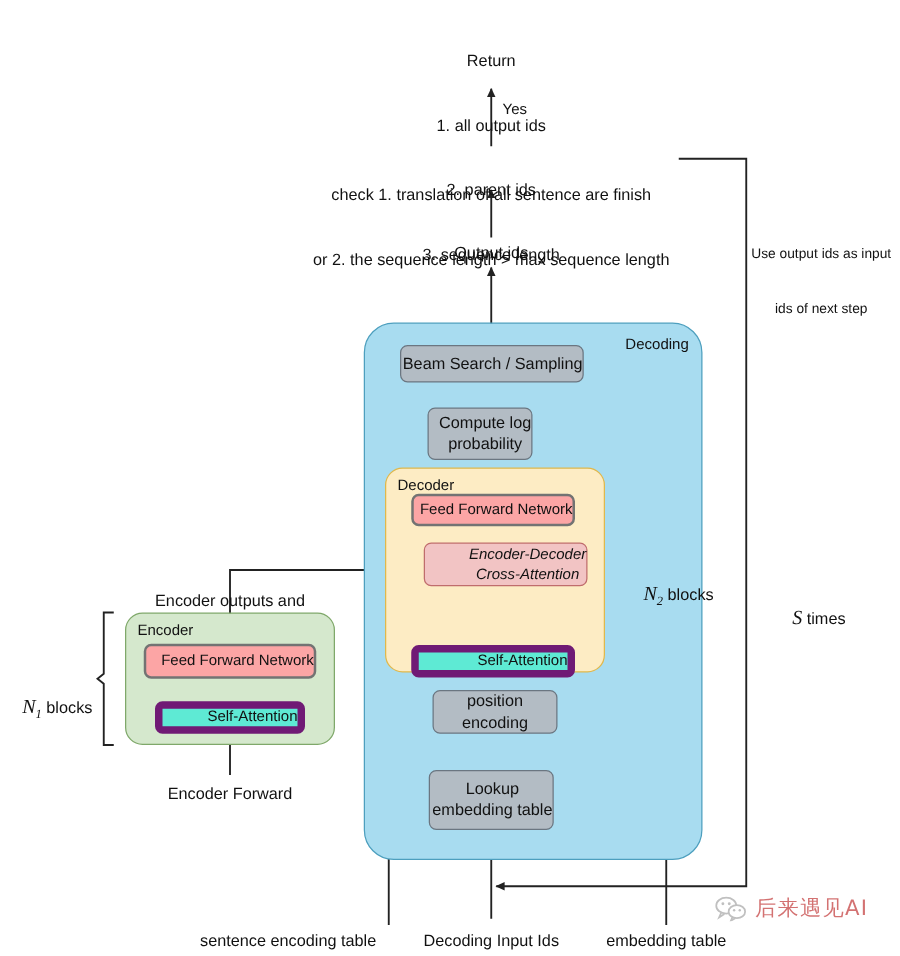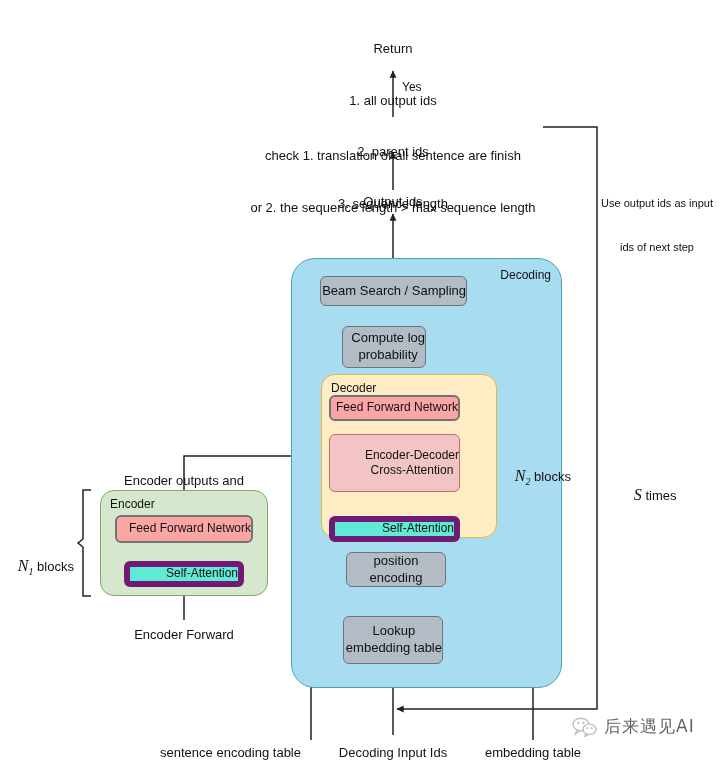--- a/index.html
+++ b/index.html
@@ -40,21 +40,21 @@
   .red-b{background:#f2c4c4;border:1px solid #c06d6d;}
 
   
   .group{position:absolute;box-sizing:border-box;}
   .g-decoding{background:#a8dcf0;border:1px solid #4d9fbe;border-radius:24px;}
   .g-decoder{background:#fdecc4;border:1px solid #e0b84c;border-radius:14px;}
   .g-encoder{background:#d5e8cd;border:1px solid #7fa86a;border-radius:14px;}
   .g-label{position:absolute;font-size:12px;color:#111;}
 
   .watermark{position:absolute;display:flex;align-items:center;gap:6px;opacity:.62;}
-  .wm-text{font-size:17px;color:#000000;font-family:"DejaVu Sans", sans-serif;letter-spacing:1px;}
+  .wm-text{font-size:17px;color:#b91c1c;font-family:"DejaVu Sans", sans-serif;letter-spacing:1px;}
 </style>
 </head>
 <body>
 
 <div id="canvas">
 
   <svg class="layer" viewBox="0 0 720 765" xmlns="http://www.w3.org/2000/svg">
     <defs>
       <marker id="ah" viewBox="0 0 10 10" refX="8.6" refY="5" markerWidth="5.2" markerHeight="5.2" orient="auto-start-reverse">
         <path d="M 0 0.6 L 9.4 5 L 0 9.4 z" fill="#222222"></path>
@@ -128,29 +128,29 @@
 
   <div class="box gray" style="left:320px;top:276px;width:147px;height:30px;">
     <span>Beam Search / Sampling</span>
   </div>
 
   <div class="box gray" style="left:342px;top:326px;width:84px;height:42px;white-space:pre-line;">
     <span>Compute log
 probability</span>
   </div>
 
-  <div class="group g-decoder" style="left:321px;top:374px;width:176px;height:164px;">
+  <div class="group g-decoder" style="left:308px;top:374px;width:176px;height:164px;">
     <div class="g-label" style="left:9px;top:6px;">Decoder</div>
   </div>
 
   <div class="box purple" style="left:329px;top:395px;width:131px;height:26px;">
     <span class="s12">Feed Forward Network</span>
   </div>
 
-  <div class="box red-b" style="left:329px;top:434px;width:131px;height:58px;white-space:pre-line;">
+  <div class="box red-b" style="left:339px;top:434px;width:131px;height:35px;white-space:pre-line;font-style:italic;">
     <span class="s12">Encoder-Decoder
 Cross-Attention</span>
   </div>
 
   <div class="box blue-b" style="left:329px;top:516px;width:131px;height:26px;">
     <span class="s12">Self-Attention</span>
   </div>
 
   <div class="txt" style="left:497px;top:444px;">
     <span class="math"><span>N</span><sub>2</sub></span><span class="s13"> blocks</span>

